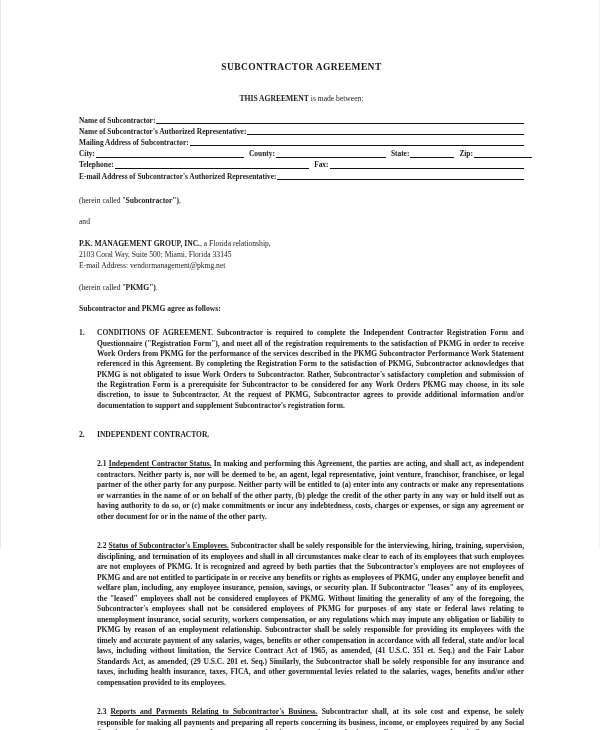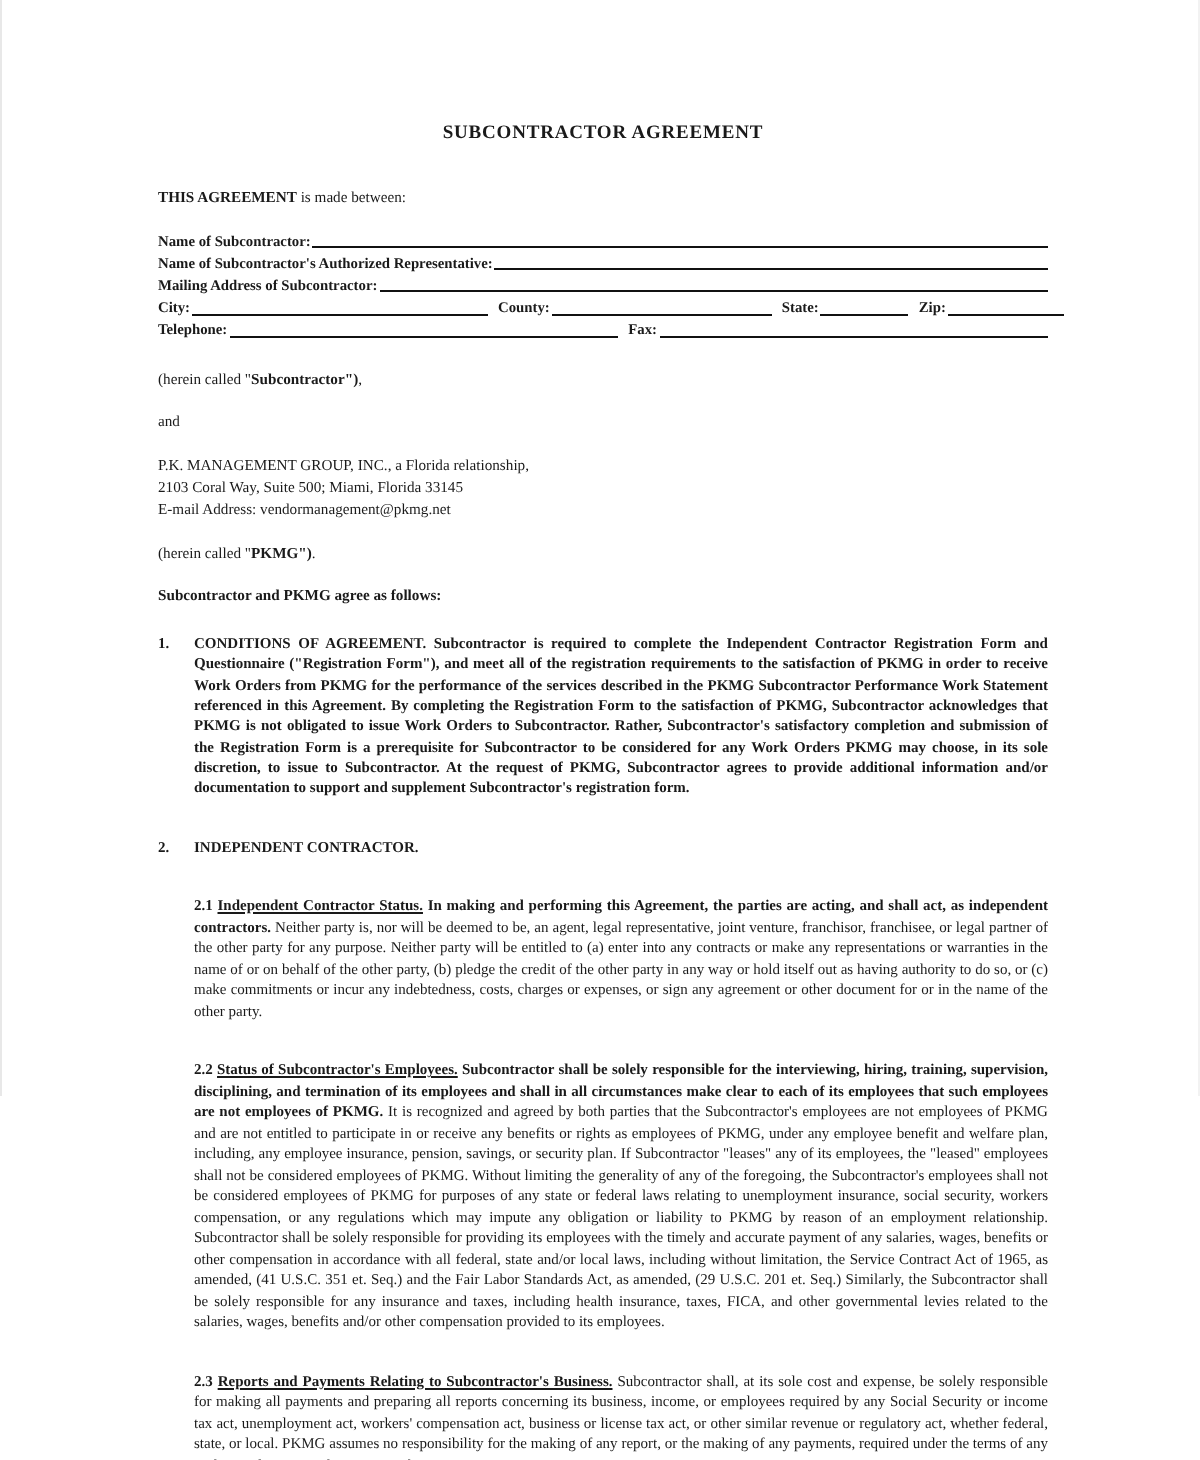--- a/index.html
+++ b/index.html
@@ -36,20 +36,21 @@
     font-weight: bold;
     font-size: 9.5px;
     letter-spacing: 0.4px;
     margin: 0 0 22px 0;
   }
 
   
   .intro-line {
     font-size: 7.6px;
     margin: 0 0 13px 0;
+    text-align: center;
   }
   .intro-line b { font-weight: bold; }
 
   
   .form-block { margin: 0 0 16px 0; }
   .form-row {
     display: flex;
     align-items: flex-end;
     font-size: 7.4px;
     font-weight: bold;
@@ -74,21 +75,21 @@
   .party-line {
     font-size: 7.6px;
     margin: 0 0 12px 0;
   }
   .party-line b { font-weight: bold; }
   .addr-block {
     font-size: 7.6px;
     line-height: 1.46;
     margin: 0 0 12px 0;
   }
-  .addr-block .firm { font-weight: normal; }
+  .addr-block .firm { font-weight: bold; }
   .agree-line {
     font-size: 7.6px;
     font-weight: bold;
     margin: 12px 0 15px 0;
   }
 
   
   .clause {
     display: flex;
     margin-bottom: 11px;
@@ -115,21 +116,21 @@
     line-height: 1.40;
     text-align: justify;
     margin: 0 0 11px 18px;
   }
   .subclause .sub-num { font-weight: bold; }
   .subclause .sub-title {
     font-weight: bold;
     text-decoration: underline;
   }
   .subclause .bold { font-weight: bold; }
-  .subclause .normal { font-weight: normal; }
+  .subclause .normal { font-weight: bold; }
   .spacer-lg { height: 8px; }
 </style>
 </head>
 <body>
 
 <div class="page">
   <div class="content">
 
     <div class="doc-title">SUBCONTRACTOR AGREEMENT</div>
 
@@ -167,20 +168,24 @@
       </div>
 
       <div class="form-row">
         <span class="form-label">Telephone:</span>
         <span class="fill"></span>
         <span class="gap-sm"></span>
         <span class="form-label">Fax:</span>
         <span class="fill"></span>
       </div>
 
+      <div class="form-row">
+        <span class="form-label">E-mail Address of Subcontractor's Authorized Representative:</span>
+        <span class="fill"></span>
+      </div>
 
     </div>
 
     <div class="party-line"><span>(herein called "</span><b>Subcontractor")</b><span>,</span></div>
 
     <div class="party-line">and</div>
 
     <div class="addr-block">
       <div><span class="firm">P.K. MANAGEMENT GROUP, INC.</span><span>, a Florida relationship,</span></div>
       <div>2103 Coral Way, Suite 500;   Miami, Florida 33145</div>

